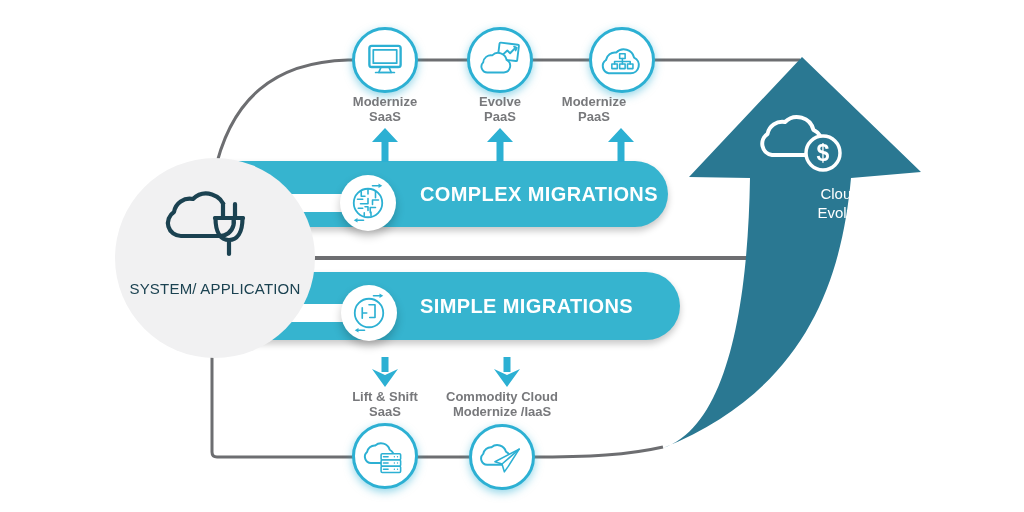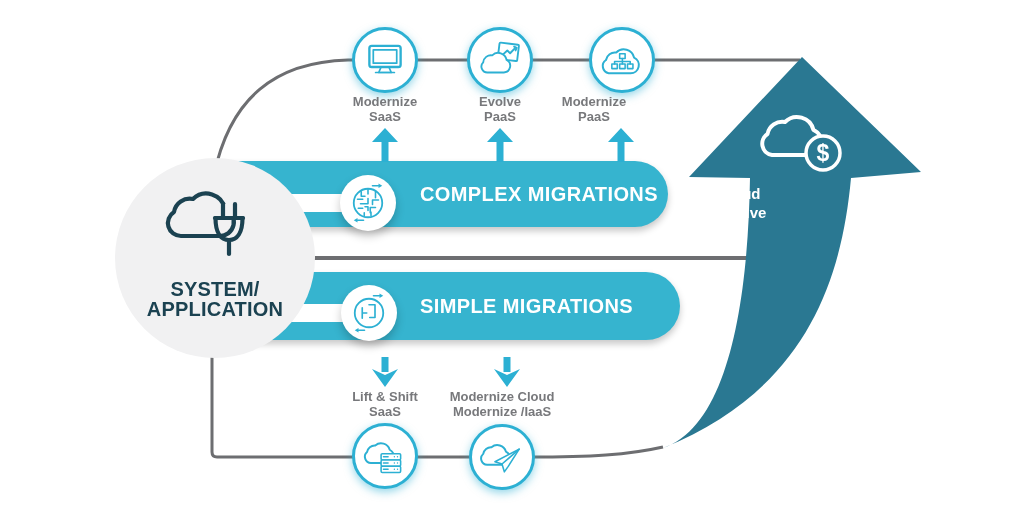--- a/index.html
+++ b/index.html
@@ -45,38 +45,38 @@
   #complex-node{left:340px;top:175px;}
   #simple-node{left:341px;top:285px;}
 
   
   #assessment-circle{
     position:absolute;left:115px;top:158px;width:200px;height:200px;border-radius:50%;
     background:var(--circle-gray);
   }
   #assessment-title{
     position:absolute;left:120px;top:279px;width:190px;text-align:center;
-    color:var(--dark-navy);font-weight:bold;font-size:20px;line-height:20px;letter-spacing:.2px;
+    color:var(--dark-navy);font-weight:normal;font-size:15px;line-height:20px;letter-spacing:.2px;
   }
 
   
   .node{
     position:absolute;width:60px;height:60px;border-radius:50%;background:#fff;
     border:3px solid var(--accent-cyan);box-shadow:0 3px 8px rgba(44,176,211,.5);
     display:flex;align-items:center;justify-content:center;
   }
   .node-label{
     position:absolute;width:130px;text-align:center;color:var(--label-gray);
     font-weight:bold;font-size:13px;line-height:15px;
   }
 
   
   #savings-label{
-    position:absolute;left:718px;top:184px;width:104px;
-    color:#fff;font-weight:bold;font-size:15px;line-height:19px;
+    position:absolute;left:788px;top:184px;width:104px;text-align:center;
+    color:#fff;font-weight:normal;font-size:15px;line-height:19px;
   }
 
   .cyan-arrow{position:absolute;}
 </style>
 </head>
 <body>
 
 <div id="stage">
 
   <svg id="bg-svg" width="1024" height="512" viewBox="0 0 1024 512">
@@ -224,21 +224,21 @@
         <path d="M32 41 L54 22" fill="none"></path>
       </g>
     </svg>
   </div>
 
   <div class="node-label" style="left:320px;top:389px;">
     <span style="display:block">Lift &amp; Shift</span>
     <span style="display:block">SaaS</span>
   </div>
   <div class="node-label" style="left:437px;top:389px;">
-    <span style="display:block">Modernize Cloud</span>
+    <span style="display:block">Commodity Cloud</span>
     <span style="display:block">Modernize /IaaS</span>
   </div>
 
   <div id="savings-label">
     <span style="display:block">Cloud</span>
     <span style="display:block">Evolve</span>
   </div>
 
 </div>
 

